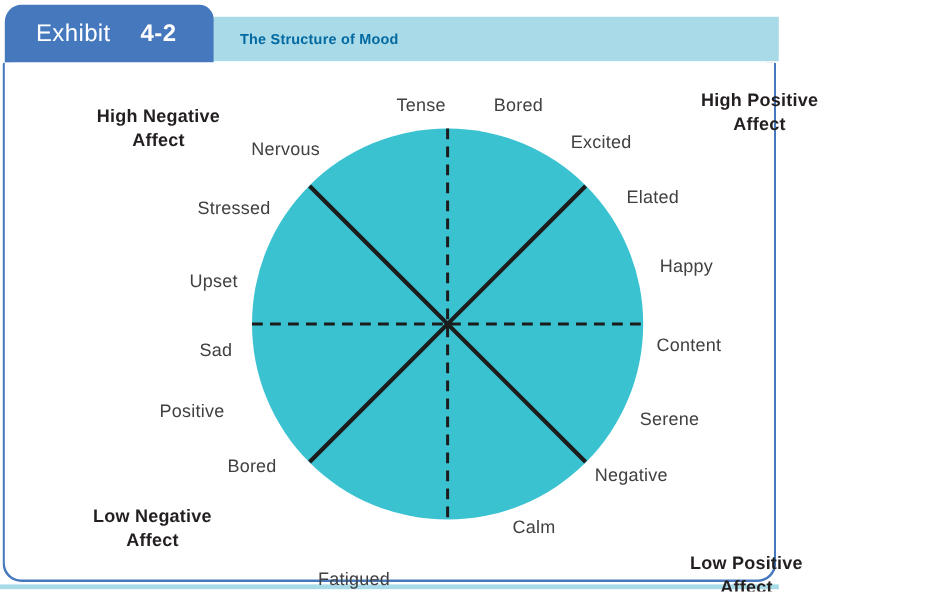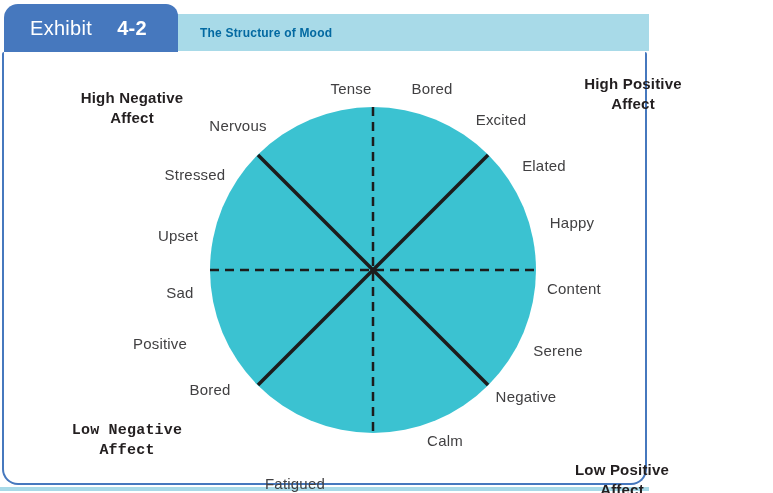--- a/index.html
+++ b/index.html
@@ -81,21 +81,21 @@
   </svg>
 
   <div class="quad-label" style="left:132px; top:108px;">
     <div>High Negative</div>
     <div>Affect</div>
   </div>
   <div class="quad-label" style="left:633px; top:94px;">
     <div>High Positive</div>
     <div>Affect</div>
   </div>
-  <div class="quad-label" style="left:127px; top:441px;font-family:Liberation Mono, monospace;">
+  <div class="quad-label" style="left:127px; top:441px;">
     <div>Low Negative</div>
     <div>Affect</div>
   </div>
   <div class="quad-label" style="left:622px; top:441px;margin-top:39px;">
     <div>Low Positive</div>
     <div>Affect</div>
   </div>
 
   <div class="mood-label" style="left:327px; top:88px;margin-left:24px;">Tense</div>
   <div class="mood-label" style="left:432px; top:88px;">Bored</div>

